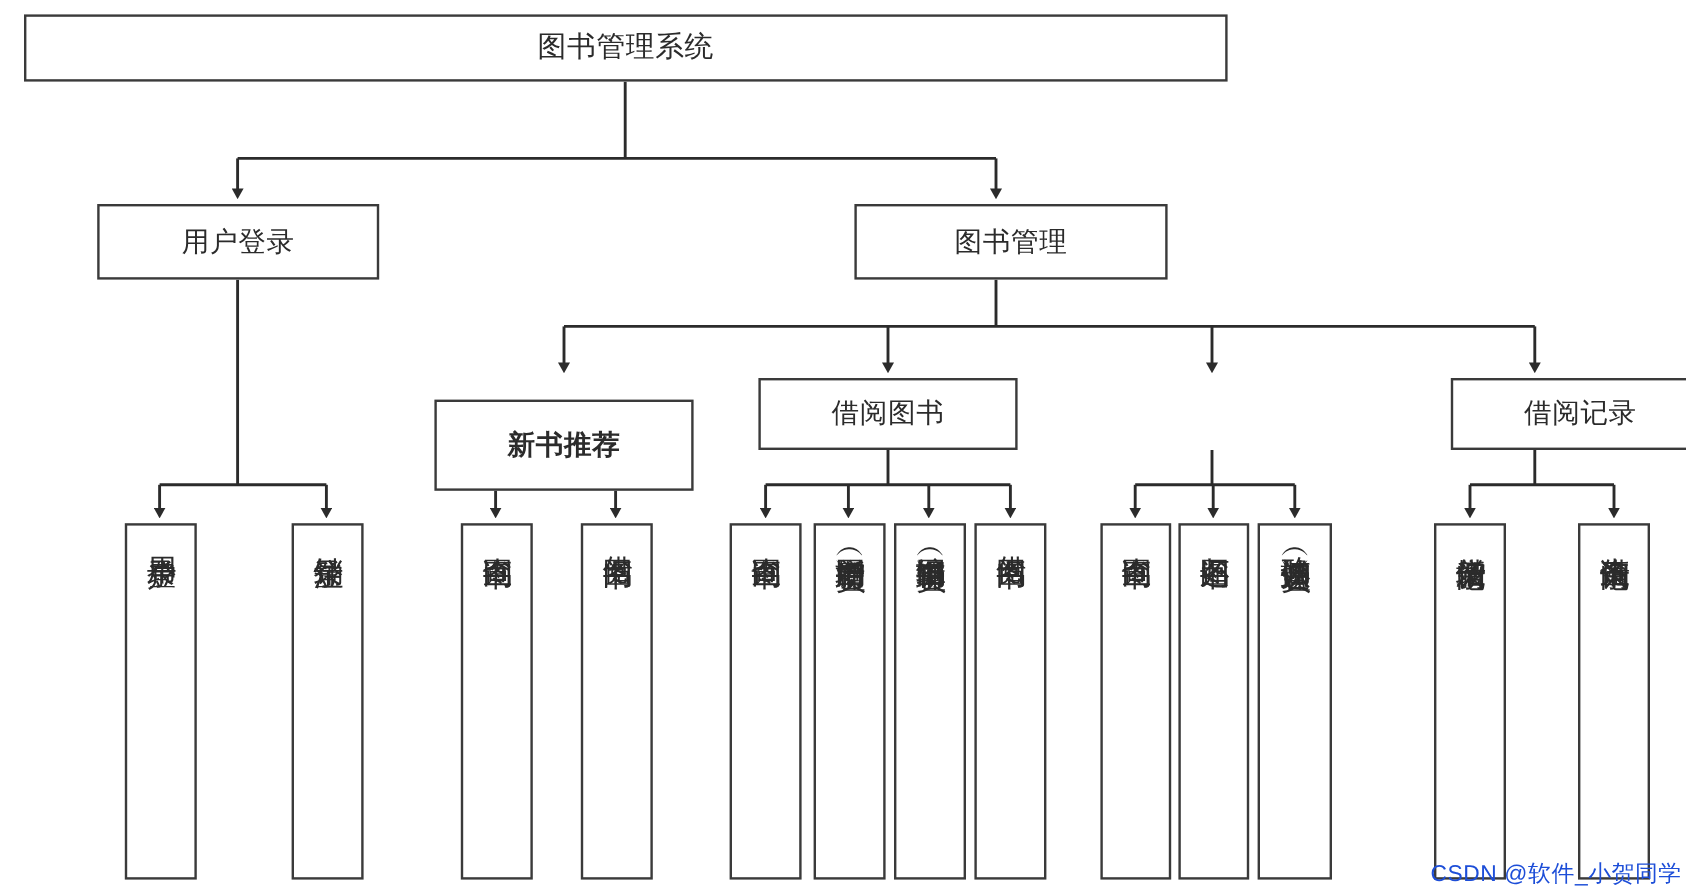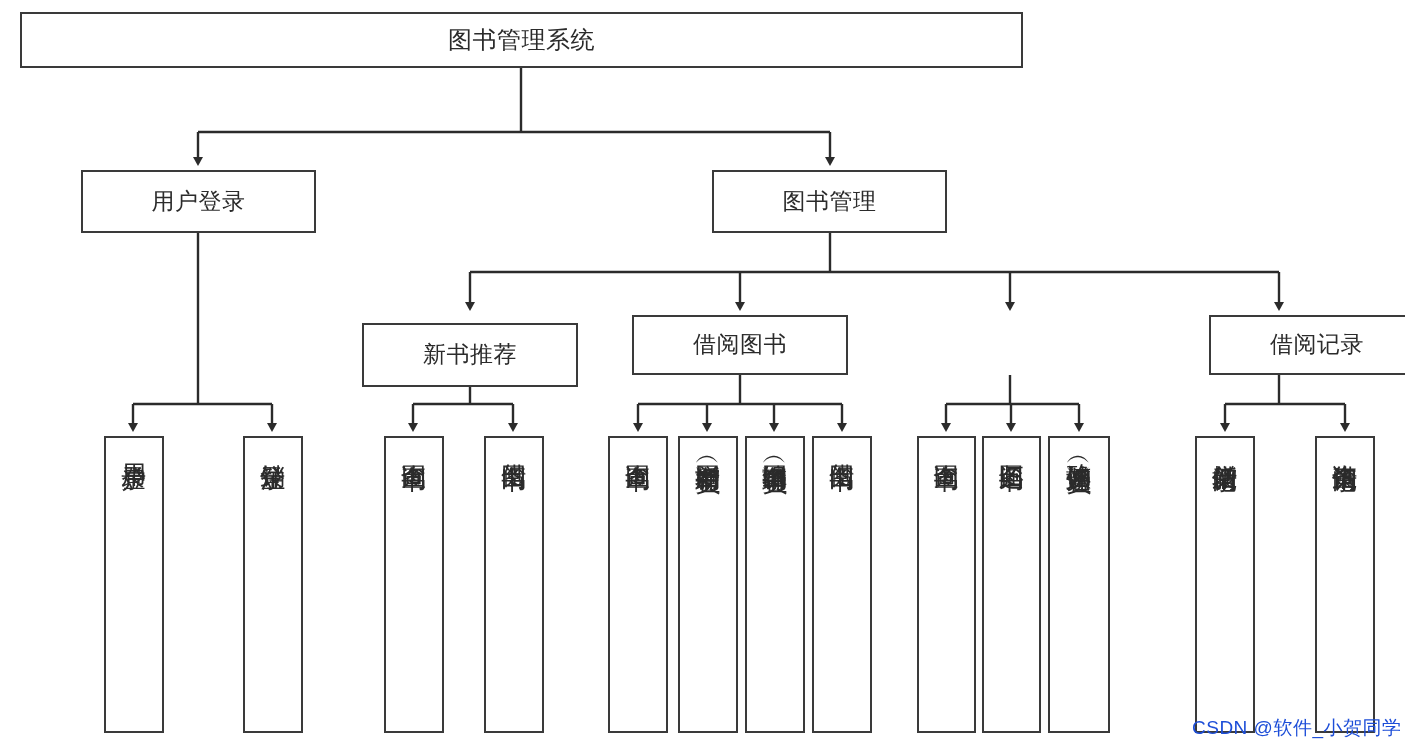--- a/index.html
+++ b/index.html
@@ -128,25 +128,25 @@
   </svg>
 
   <div class="node horiz root" style="left:20px; top:12px; width:1003px; height:56px;">
     <span class="label">图书管理系统</span>
   </div>
 
   <div class="node horiz" style="left:81px; top:170px; width:235px; height:63px;">
     <span class="label">用户登录</span>
   </div>
 
-  <div class="node horiz" style="left:712px; top:170px; width:235px; height:63px;">
+  <div class="node horiz" style="left:712px; top:170px; width:261px; height:63px;">
     <span class="label">图书管理</span>
   </div>
 
-  <div class="node horiz" style="left:362px; top:323px; width:216px; height:64px;">
+  <div class="node horiz" style="left:362px; top:333px; width:216px; height:76px;font-weight:bold;">
     <span class="label">新书推荐</span>
   </div>
 
   <div class="node horiz" style="left:632px; top:315px; width:216px; height:60px;">
     <span class="label">借阅图书</span>
   </div>
 
 
   <div class="node horiz" style="left:1171px; top:315px; width:216px; height:60px;margin-left:38px;">
     <span class="label">借阅记录</span>

